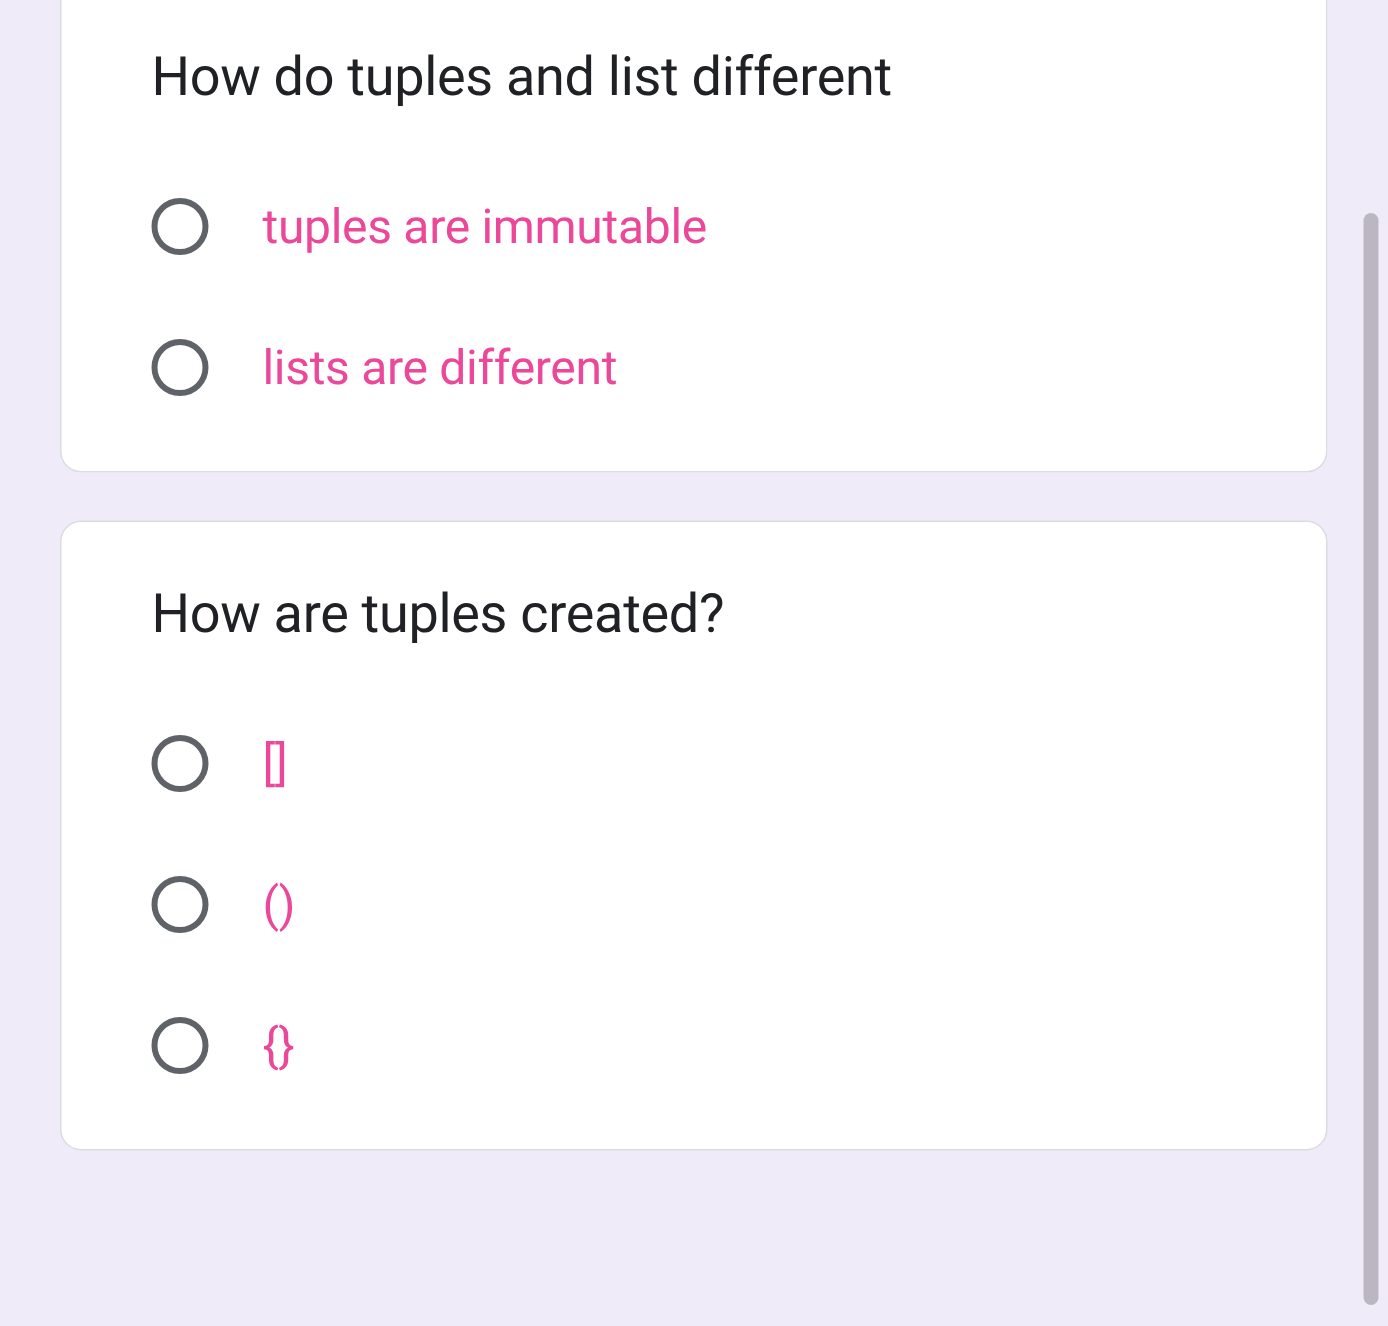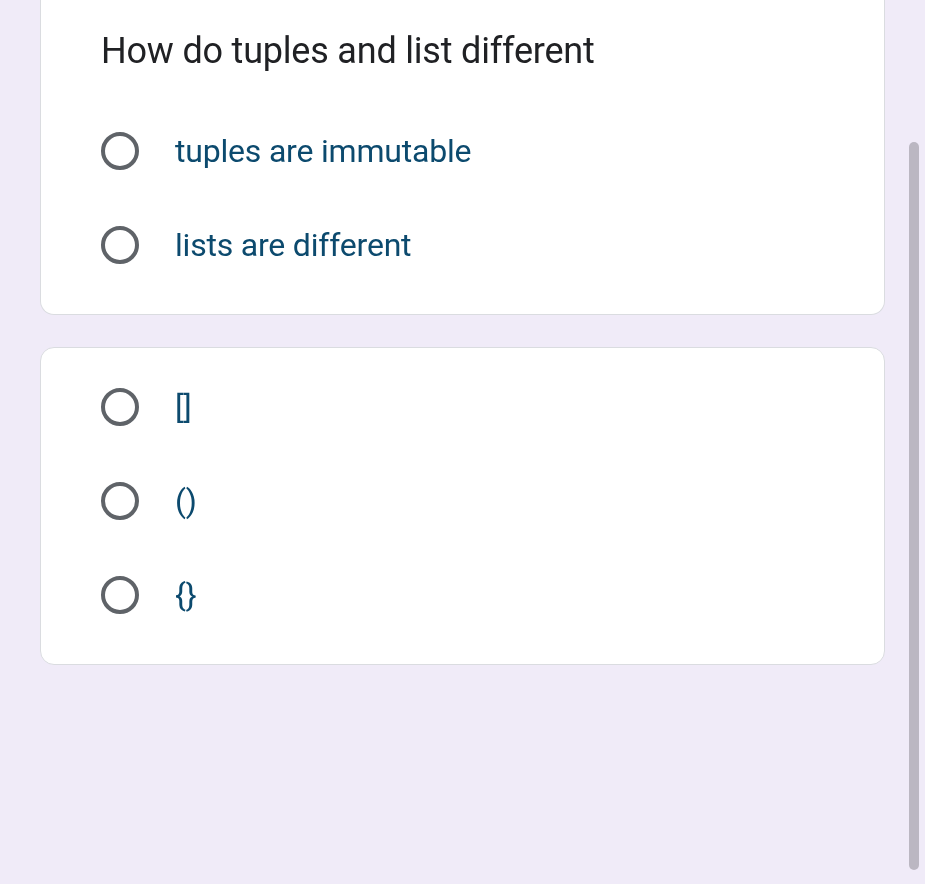--- a/index.html
+++ b/index.html
@@ -52,21 +52,21 @@
       width: 38px;
       height: 38px;
       border: 4px solid #5f6368;
       border-radius: 50%;
       margin-right: 36px;
       flex-shrink: 0;
     }
     .option-label {
       font-size: 32px;
       font-weight: 400;
-      color: #0c4a6e;
+      color: #ec4899;
       letter-spacing: -0.2px;
       text-align: center;
     }
     .scrollbar {
       position: absolute;
       right: 6px;
       top: 142px;
       width: 10px;
       height: 728px;
       background-color: #bbb7c2;
@@ -84,20 +84,21 @@
       <div class="radio-circle"></div>
       <div class="option-label">tuples are immutable</div>
     </div>
     <div class="option-row">
       <div class="radio-circle"></div>
       <div class="option-label">lists are different</div>
     </div>
   </div>
 
   <div class="card">
+    <div class="question-title">How are tuples created?</div>
     <div class="option-row">
       <div class="radio-circle"></div>
       <div class="option-label">[]</div>
     </div>
     <div class="option-row">
       <div class="radio-circle"></div>
       <div class="option-label">()</div>
     </div>
     <div class="option-row">
       <div class="radio-circle"></div>

